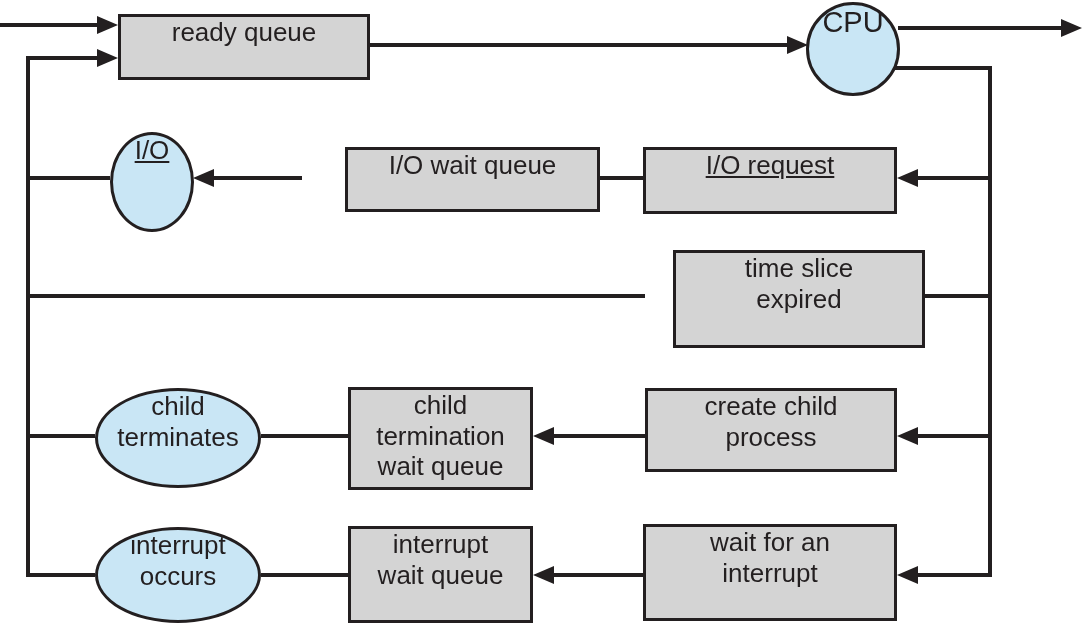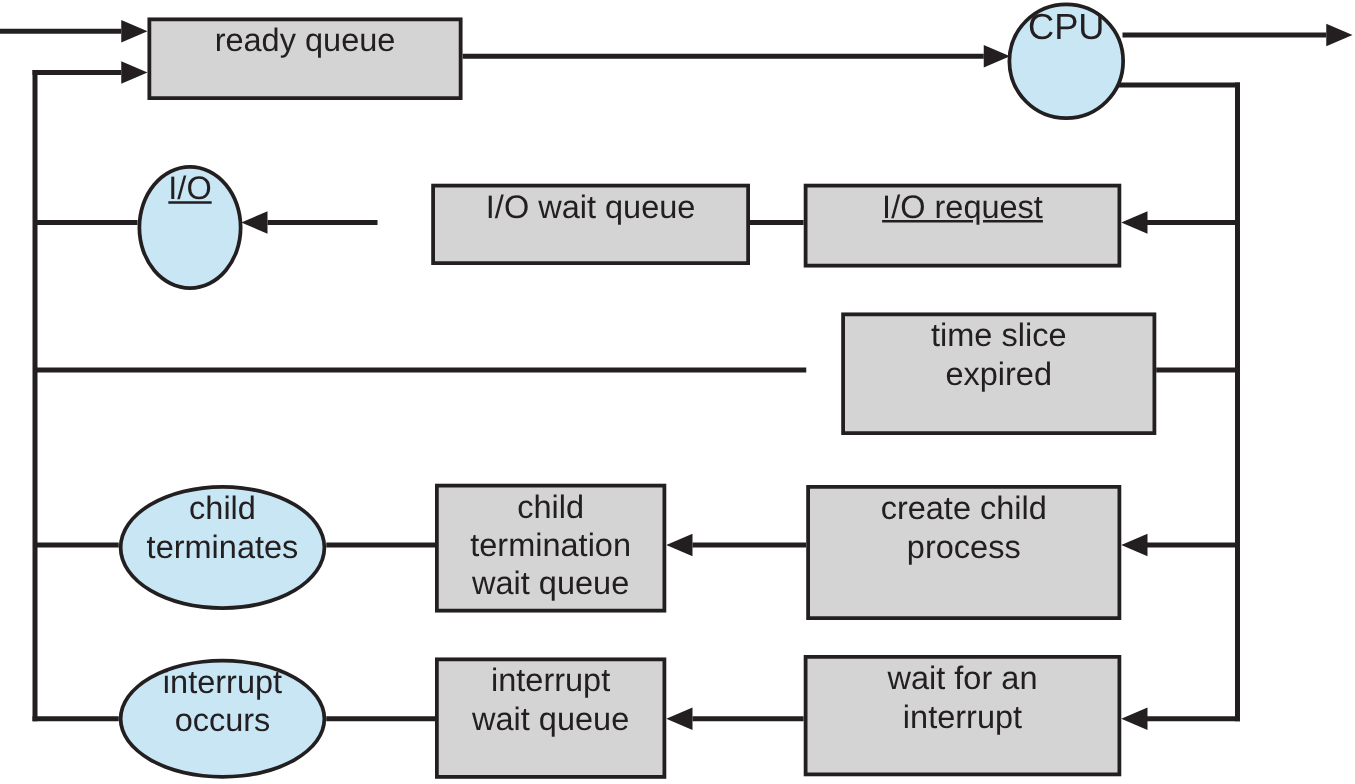--- a/index.html
+++ b/index.html
@@ -117,21 +117,21 @@
     <span class="label">child
 terminates</span>
   </div>
 
   <div class="node queue" style="left:348px;top:387px;width:185px;height:103px;">
     <span class="label">child
 termination
 wait queue</span>
   </div>
 
-  <div class="node queue" style="left:645px;top:388px;width:252px;height:108px;">
+  <div class="node queue" style="left:645px;top:388px;width:252px;height:84px;">
     <span class="label">create child
 process</span>
   </div>
 
   <div class="node resource" style="left:95px;top:527px;width:166px;height:96px;">
     <span class="label">interrupt
 occurs</span>
   </div>
 
   <div class="node queue" style="left:348px;top:526px;width:185px;height:97px;">

